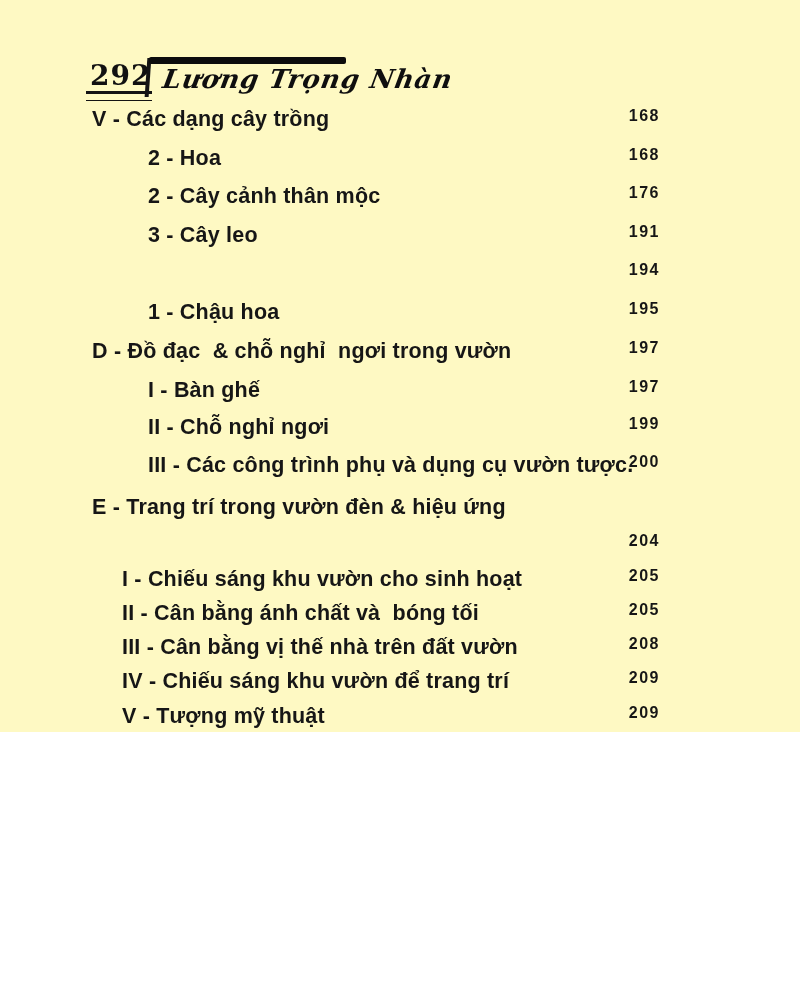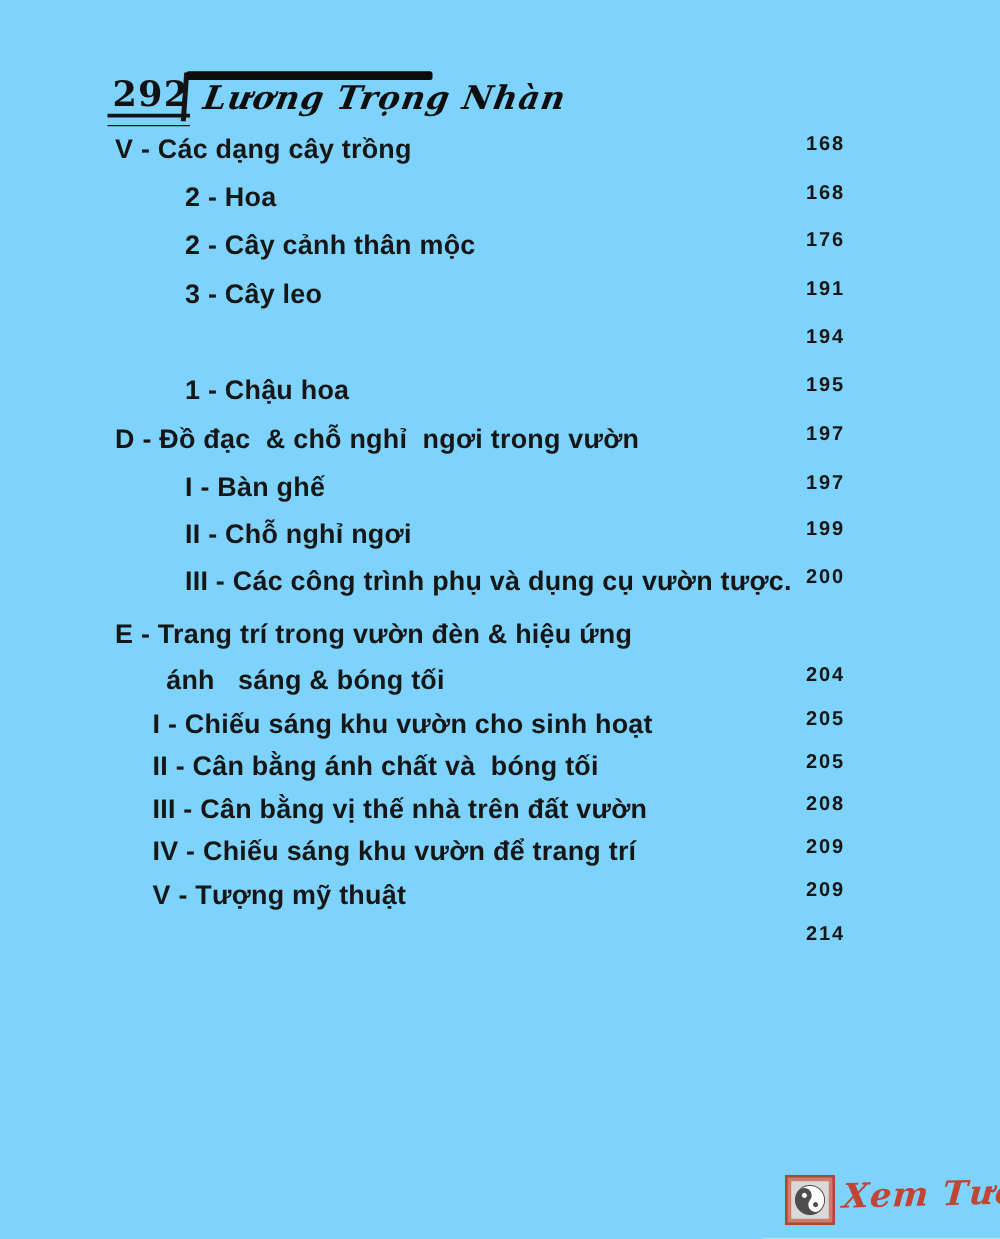--- a/index.html
+++ b/index.html
@@ -1,19 +1,19 @@
 <!DOCTYPE html>
 <html><head>
 <meta charset="utf-8">
 <style>
   html,body{margin:0;padding:0;background:#ffffff;}
   #page{
     position:relative;
-    width:800px;height:991px;
-    background:#7dd3fc;
+    width:800px;height:732px;
+    background:#fef9c3;
     font-family:"Liberation Sans", sans-serif;
     overflow:hidden;
     text-decoration:underline;
   }
 
   
   .hdr-page-number{
     position:absolute;left:90px;top:59px;
     font-family:"DejaVu Serif", serif;
     font-size:28px;font-weight:700;color:#111;
@@ -35,21 +35,21 @@
     position:absolute;left:163px;top:64px;
     font-family:"DejaVu Serif", serif;
     font-style:italic;font-weight:700;
     font-size:26px;color:#0f0f0f;
     transform:skewX(-10deg);
     letter-spacing:1px;
     white-space:pre;
   }
 
   
-  .row{position:absolute;left:0;right:124px;height:30px;}
+  .row{position:absolute;left:0;right:140px;height:30px;}
   .lbl{
     position:absolute;top:0;white-space:pre;
     font-size:21.5px;font-weight:700;color:#161616;
     letter-spacing:0.2px;
   }
   .row.a .lbl{left:92px;}
   .row.b .lbl{left:148px;}
   .row.c .lbl{left:133px;}
   .row.d .lbl{left:122px;}
   .num{
@@ -129,21 +129,20 @@
   </div>
   <div class="row b" style="top:453px">
     <span class="lbl">III - Các công trình phụ và dụng cụ vườn tược.</span>
     <span class="num">200</span>
   </div>
   <div class="row a" style="top:495px">
     <span class="lbl">E - Trang trí trong vườn đèn &amp; hiệu ứng</span>
     <span class="num"></span>
   </div>
   <div class="row c" style="top:532px">
-    <span class="lbl">ánh   sáng &amp; bóng tối</span>
     <span class="num">204</span>
   </div>
   <div class="row d" style="top:567px">
     <span class="lbl">I - Chiếu sáng khu vườn cho sinh hoạt</span>
     <span class="num">205</span>
   </div>
   <div class="row d" style="top:601px">
     <span class="lbl">II - Cân bằng ánh chất và  bóng tối</span>
     <span class="num">205</span>
   </div>

